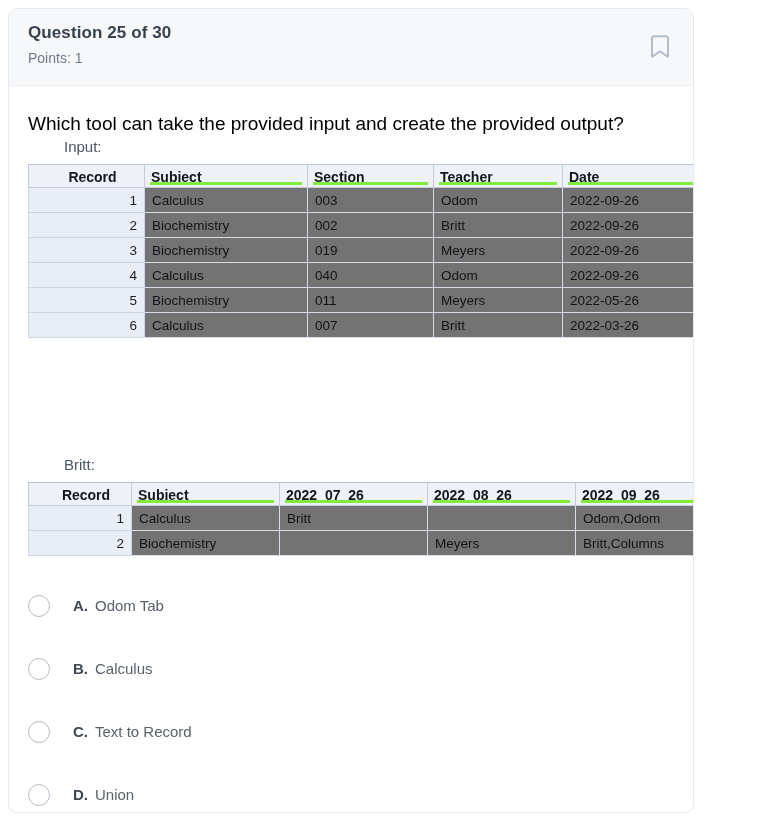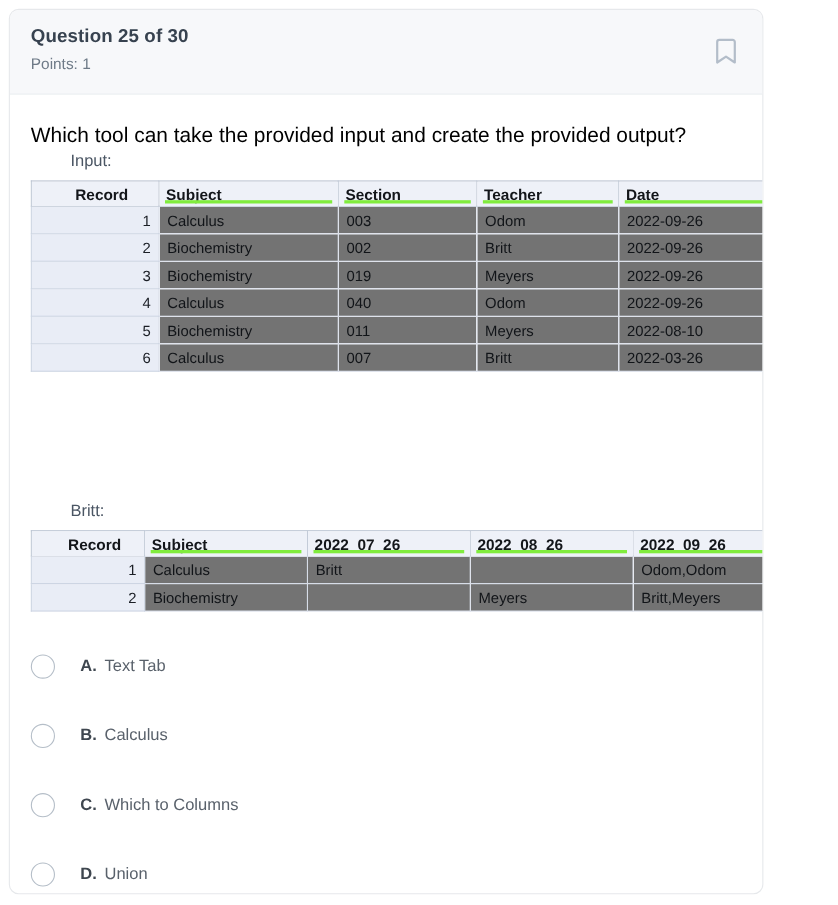--- a/index.html
+++ b/index.html
@@ -241,21 +241,21 @@
           <td>Calculus</td>
           <td>040</td>
           <td>Odom</td>
           <td>2022-09-26</td>
         </tr>
         <tr>
           <td class="rec-cell">5</td>
           <td>Biochemistry</td>
           <td>011</td>
           <td>Meyers</td>
-          <td>2022-08-10</td>
+          <td>2022-05-26</td>
         </tr>
         <tr>
           <td class="rec-cell">6</td>
           <td>Calculus</td>
           <td>007</td>
           <td>Britt</td>
           <td>2022-03-26</td>
         </tr>
       </tbody>
     </table>
@@ -285,45 +285,45 @@
           <td>Calculus</td>
           <td>Britt</td>
           <td></td>
           <td>Odom,Odom</td>
         </tr>
         <tr>
           <td class="rec-cell">2</td>
           <td>Biochemistry</td>
           <td></td>
           <td>Meyers</td>
-          <td>Britt,Meyers</td>
+          <td>Britt,Columns</td>
         </tr>
       </tbody>
     </table>
 
     <div class="options">
       <div class="option-row">
         <span class="radio"></span>
         <span class="option-text">
           <span class="option-letter">A.</span>
-          <span>Text Tab</span>
+          <span>Odom Tab</span>
         </span>
       </div>
       <div class="option-row">
         <span class="radio"></span>
         <span class="option-text">
           <span class="option-letter">B.</span>
           <span>Calculus</span>
         </span>
       </div>
       <div class="option-row">
         <span class="radio"></span>
         <span class="option-text">
           <span class="option-letter">C.</span>
-          <span>Which to Columns</span>
+          <span>Text to Record</span>
         </span>
       </div>
       <div class="option-row">
         <span class="radio"></span>
         <span class="option-text">
           <span class="option-letter">D.</span>
           <span>Union</span>
         </span>
       </div>
     </div>

